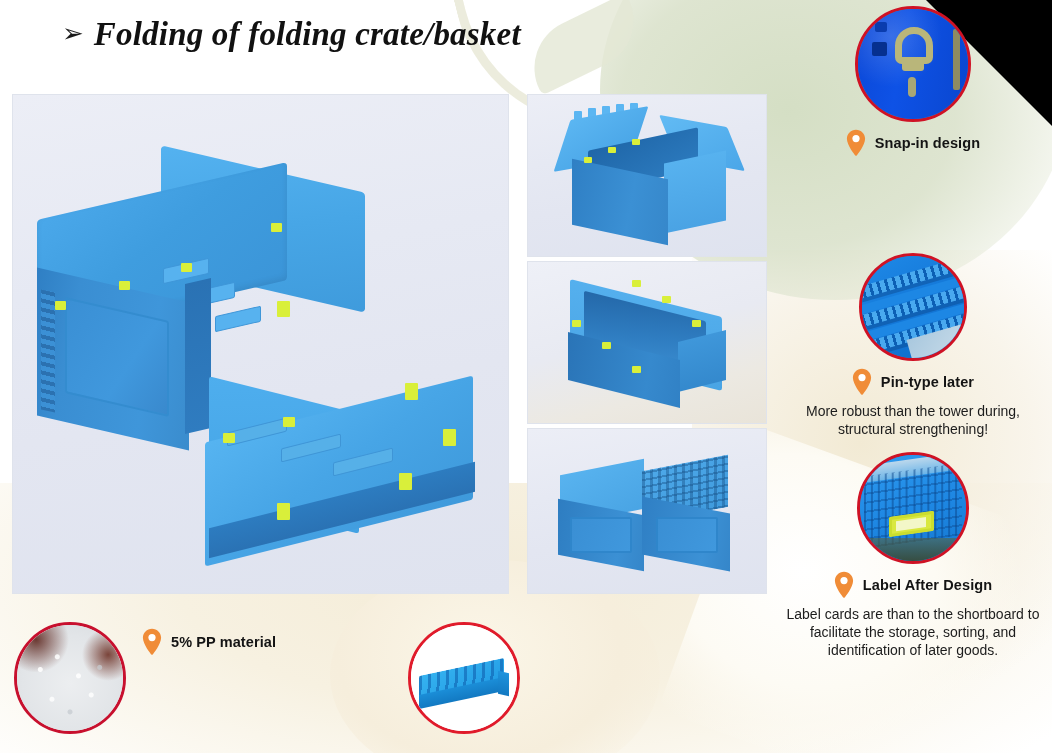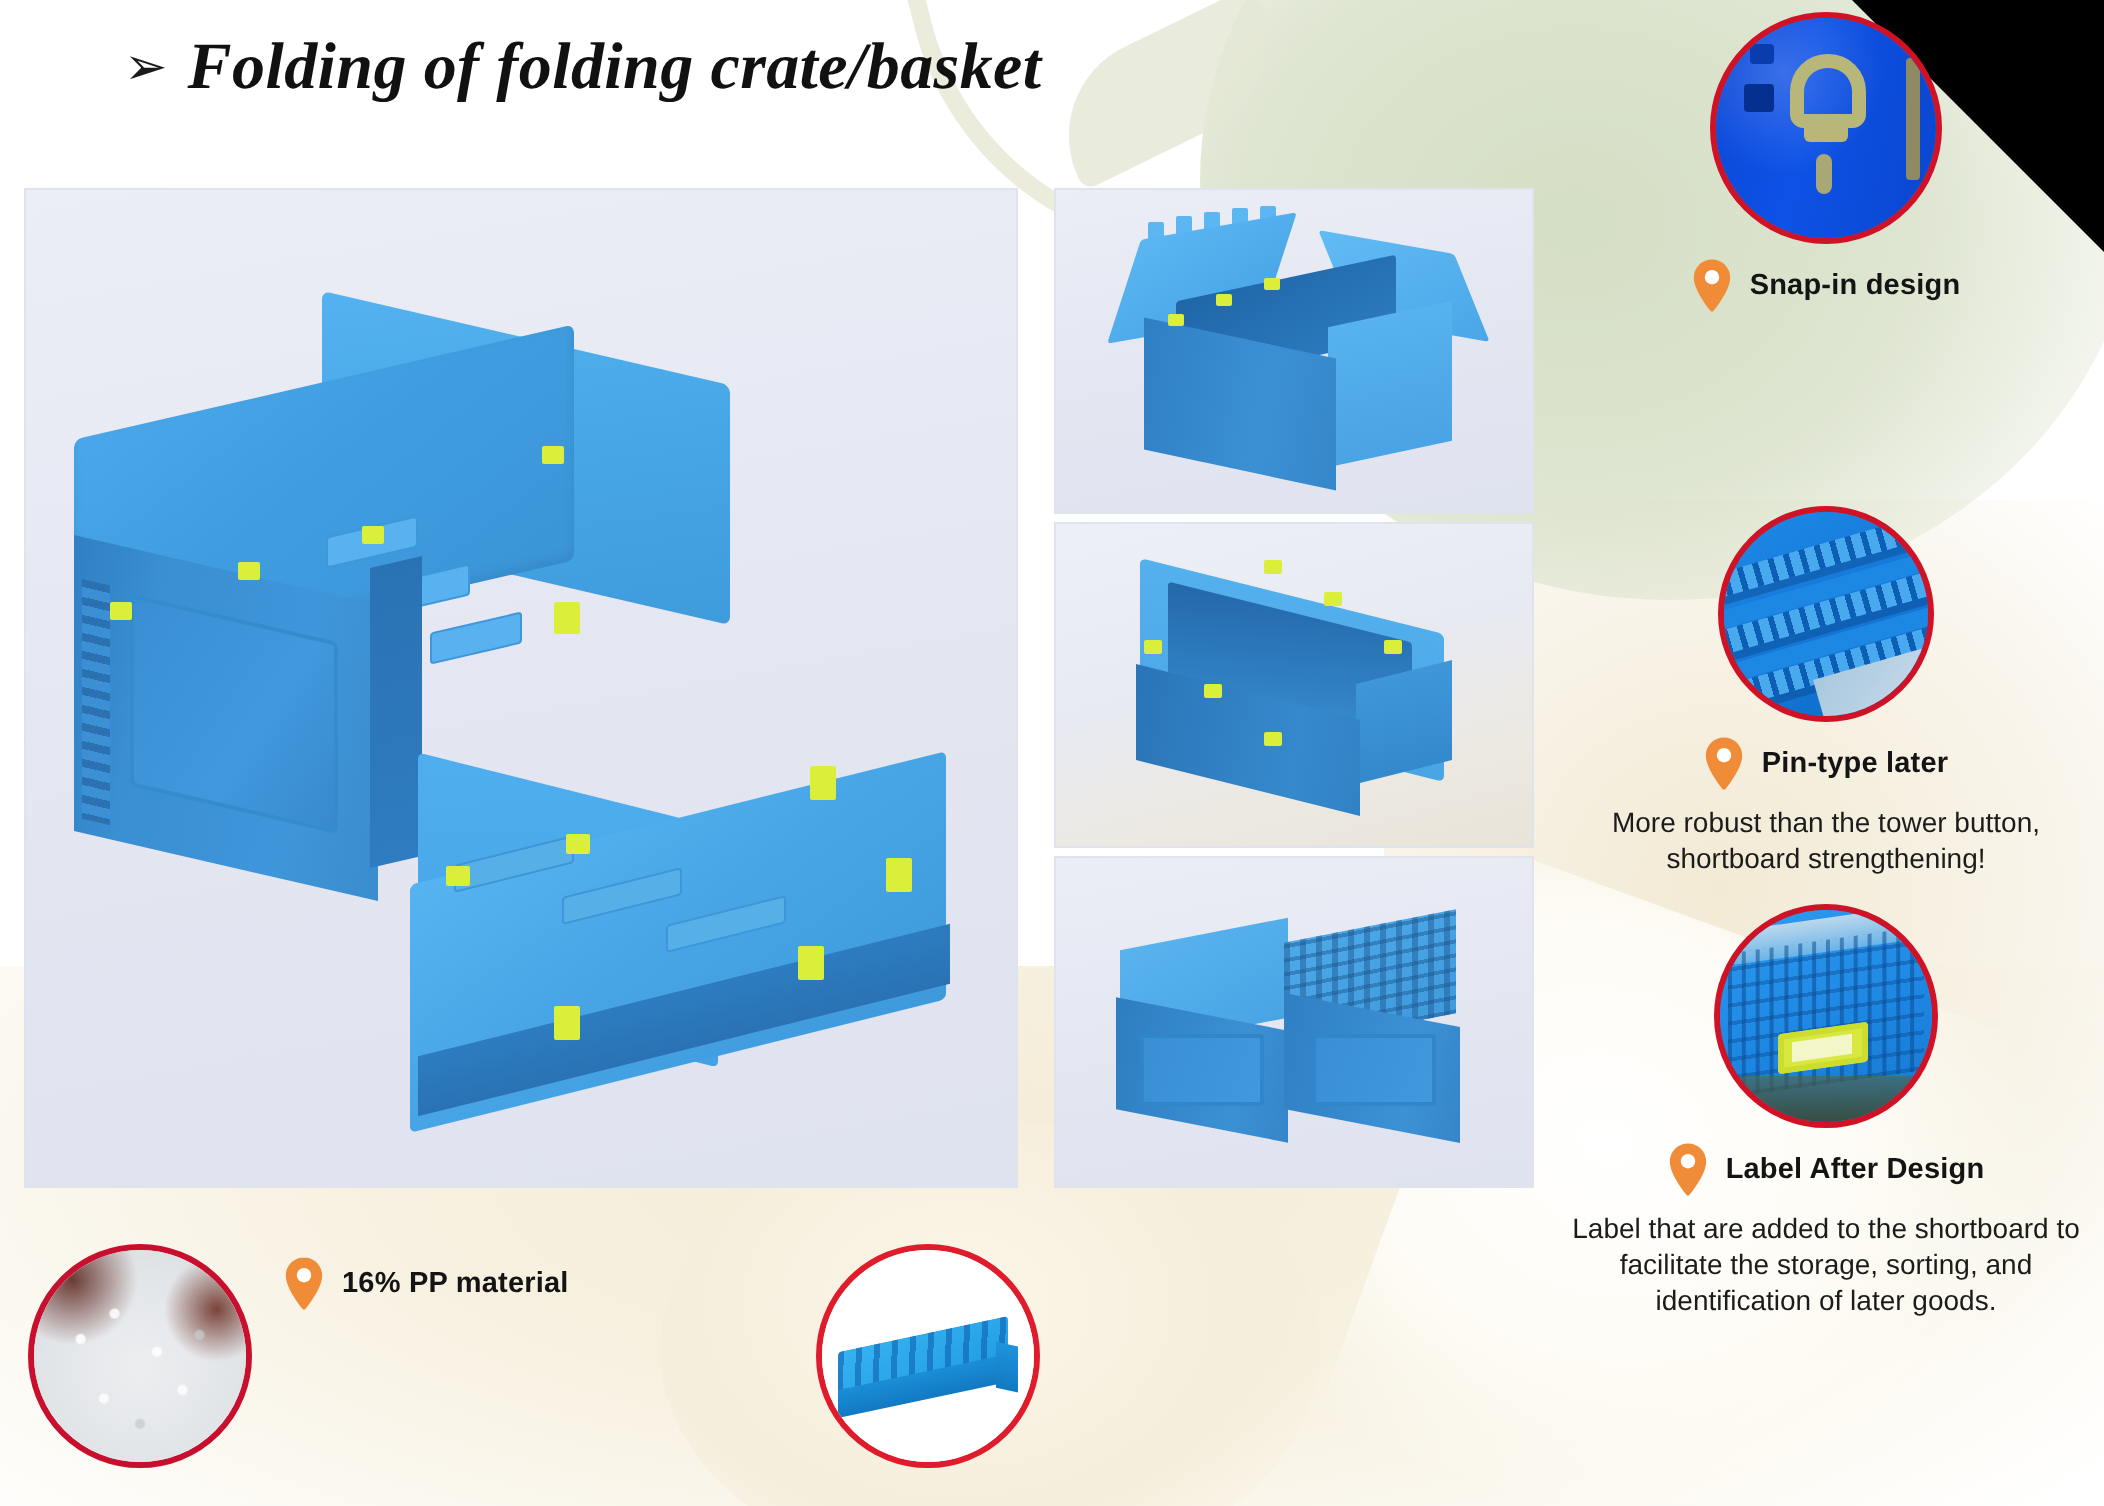--- a/index.html
+++ b/index.html
@@ -585,21 +585,21 @@
     </div>
     <div class="feat-head">
       <span class="pin-marker">
         <svg width="20" height="27" viewBox="0 0 20 27" aria-hidden="true">
           <path d="M10 0.8C4.9 0.8 0.9 4.8 0.9 9.8c0 6.6 8 16.3 8.4 16.7a1 1 0 0 0 1.4 0c.4-.4 8.4-10.1 8.4-16.7 0-5-4-9-9.1-9z" fill="#f08c37"></path>
           <circle cx="10" cy="9.6" r="3.6" fill="#ffffff"></circle>
         </svg>
       </span>
       <span class="feat-title">Pin-type later</span>
     </div>
-    <div class="feat-desc">More robust than the tower button, shortboard strengthening!</div>
+    <div class="feat-desc">More robust than the tower during, structural strengthening!</div>
   </div>
 
   <div class="feature rc" style="top:452px;">
     <div class="circ-wrap">
       <div class="circle-photo" style="width:112px;height:112px;">
         <div class="circ-inner c3">
           <div class="lid"></div>
           <div class="mesh"></div>
           <div class="card"></div>
           <div class="grass"></div>
@@ -608,36 +608,36 @@
     </div>
     <div class="feat-head">
       <span class="pin-marker">
         <svg width="20" height="27" viewBox="0 0 20 27" aria-hidden="true">
           <path d="M10 0.8C4.9 0.8 0.9 4.8 0.9 9.8c0 6.6 8 16.3 8.4 16.7a1 1 0 0 0 1.4 0c.4-.4 8.4-10.1 8.4-16.7 0-5-4-9-9.1-9z" fill="#f08c37"></path>
           <circle cx="10" cy="9.6" r="3.6" fill="#ffffff"></circle>
         </svg>
       </span>
       <span class="feat-title">Label After Design</span>
     </div>
-    <div class="feat-desc">Label that are added to the shortboard to facilitate the storage, sorting, and identification of later goods.</div>
+    <div class="feat-desc">Label cards are than to the shortboard to facilitate the storage, sorting, and identification of later goods.</div>
   </div>
 
   <div class="feature bl" style="left:14px;top:622px;width:372px;">
     <div class="circle-photo pellets" style="width:112px;height:112px;">
       <div class="circ-inner c4"></div>
     </div>
     <div class="text-col" style="width:240px;">
       <div class="feat-head">
         <span class="pin-marker">
           <svg width="20" height="27" viewBox="0 0 20 27" aria-hidden="true">
             <path d="M10 0.8C4.9 0.8 0.9 4.8 0.9 9.8c0 6.6 8 16.3 8.4 16.7a1 1 0 0 0 1.4 0c.4-.4 8.4-10.1 8.4-16.7 0-5-4-9-9.1-9z" fill="#f08c37"></path>
             <circle cx="10" cy="9.6" r="3.6" fill="#ffffff"></circle>
           </svg>
         </span>
-        <span class="feat-title">16% PP material</span>
+        <span class="feat-title">5% PP material</span>
       </div>
     </div>
   </div>
 
   <div class="feature bl" style="left:408px;top:622px;width:364px;">
     <div class="circle-photo folding" style="width:112px;height:112px;">
       <div class="circ-inner c5">
         <div class="slabtop"></div>
         <div class="slabside"></div>
         <div class="slabend"></div>

